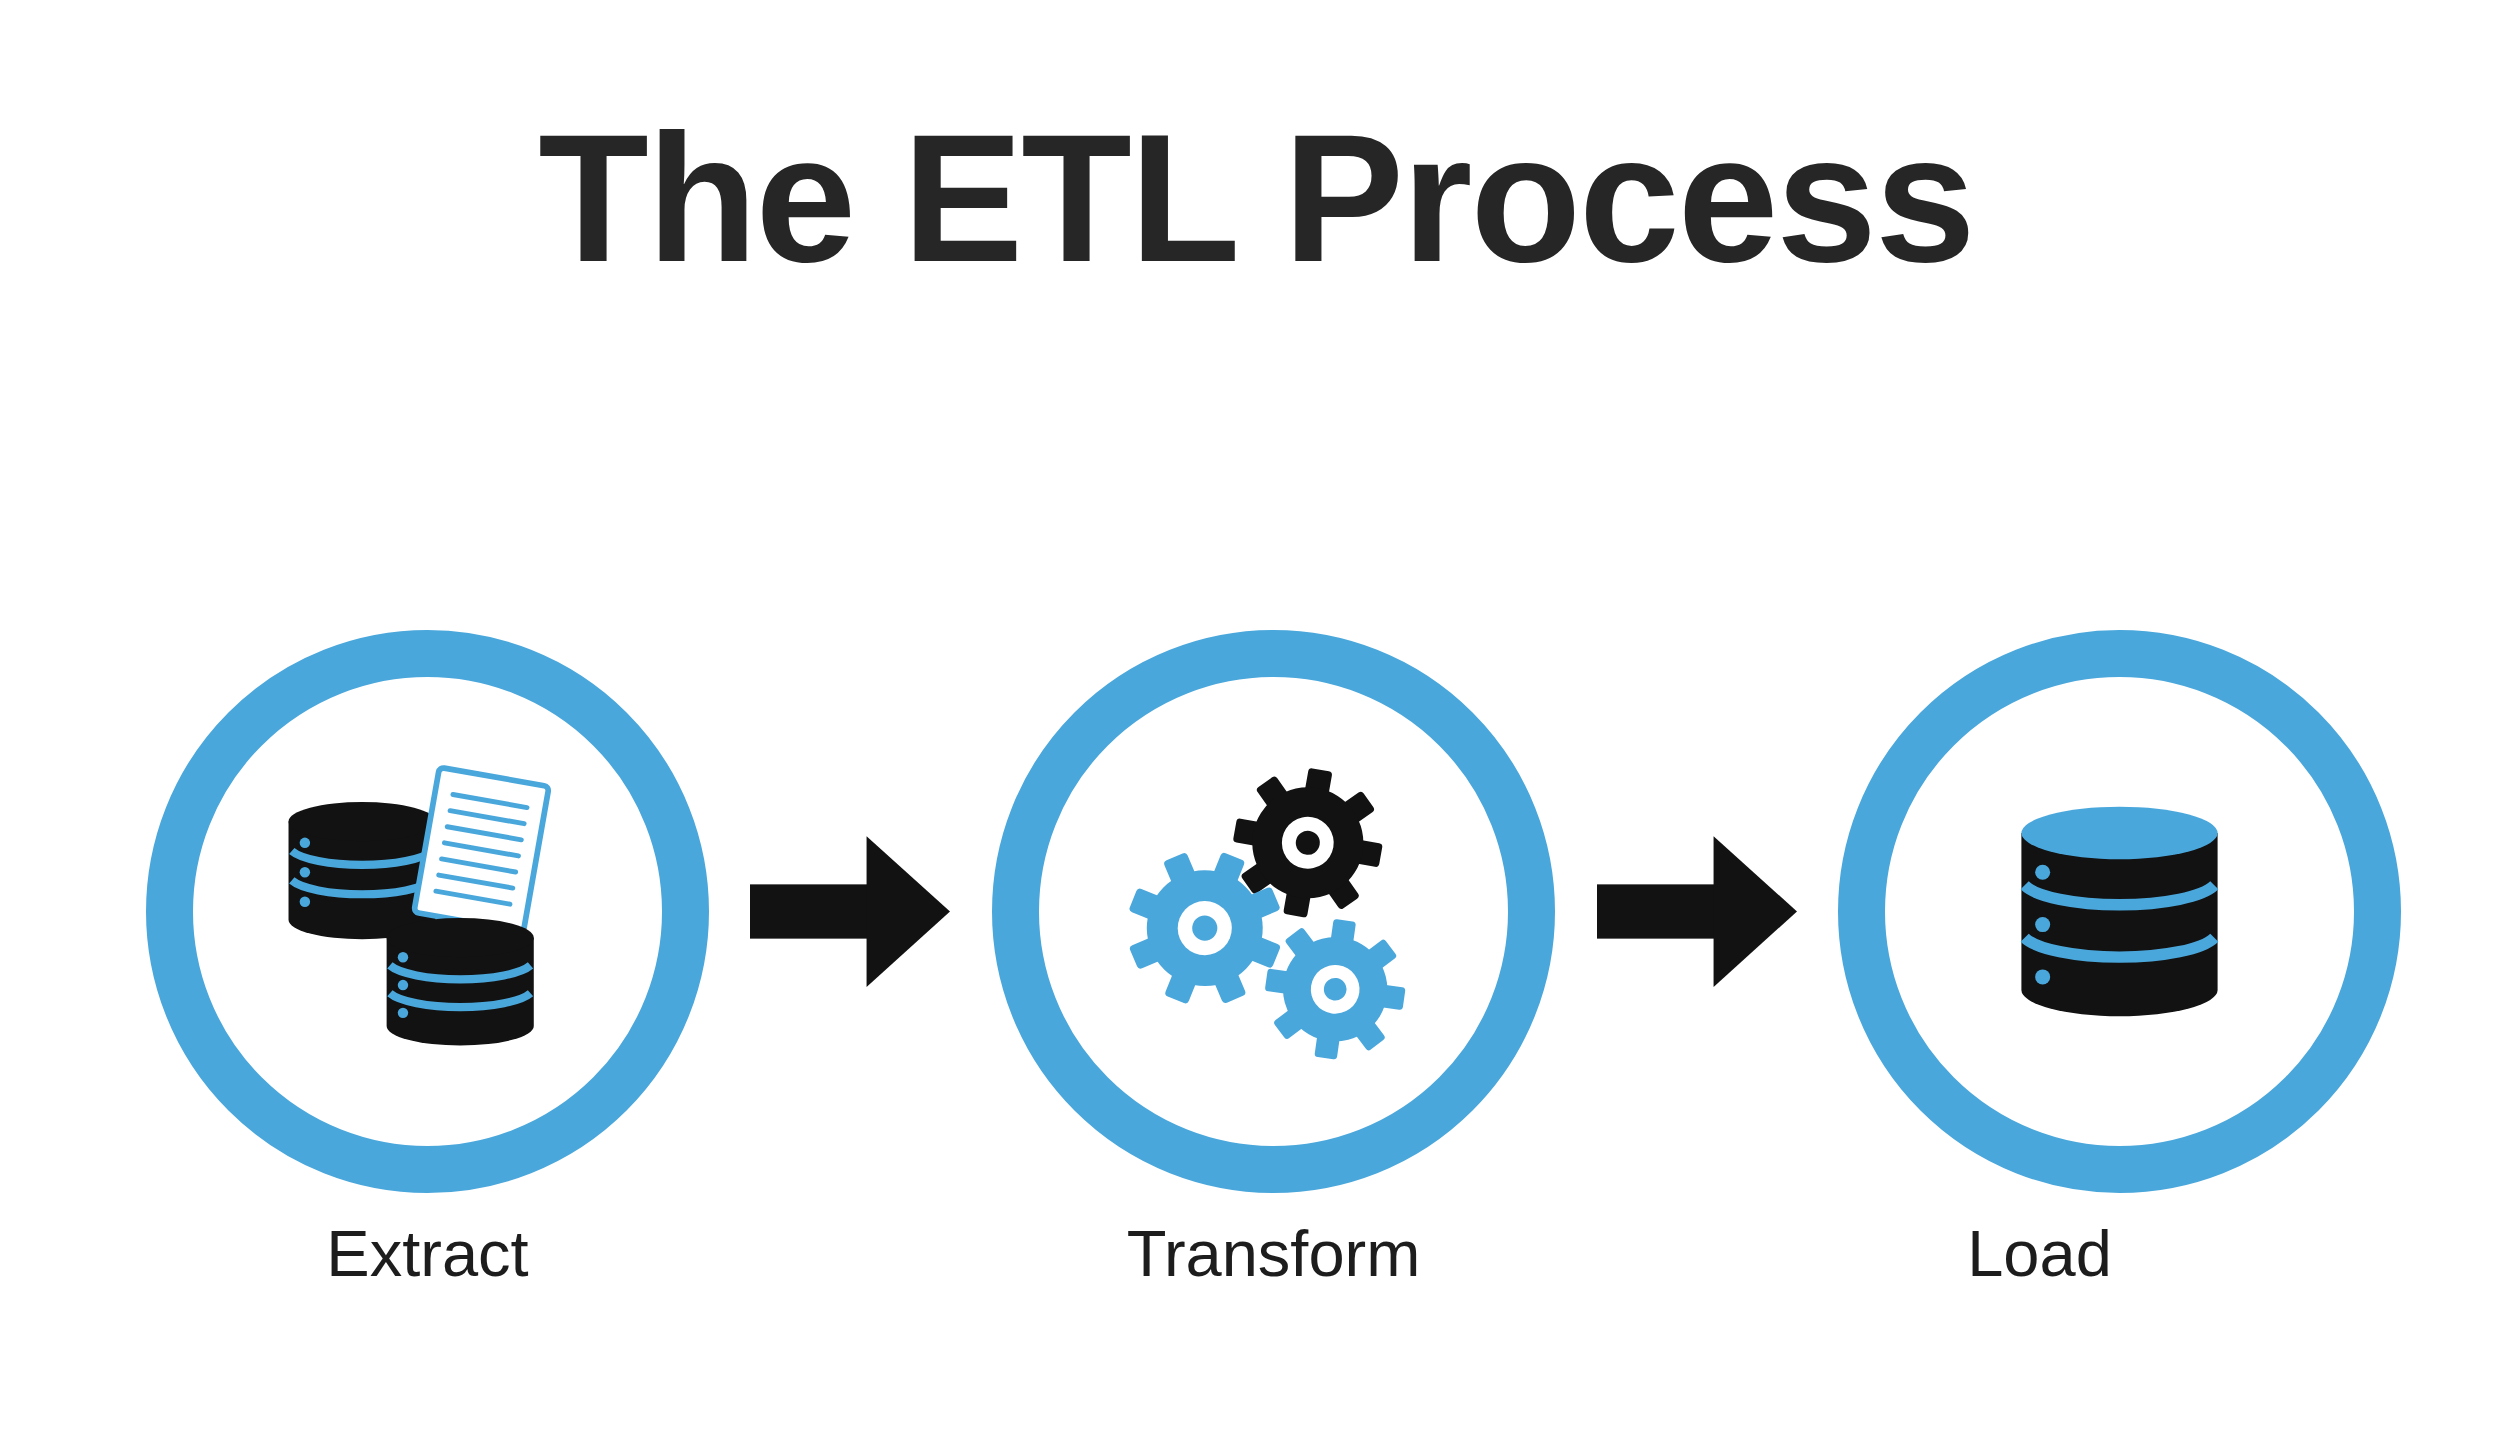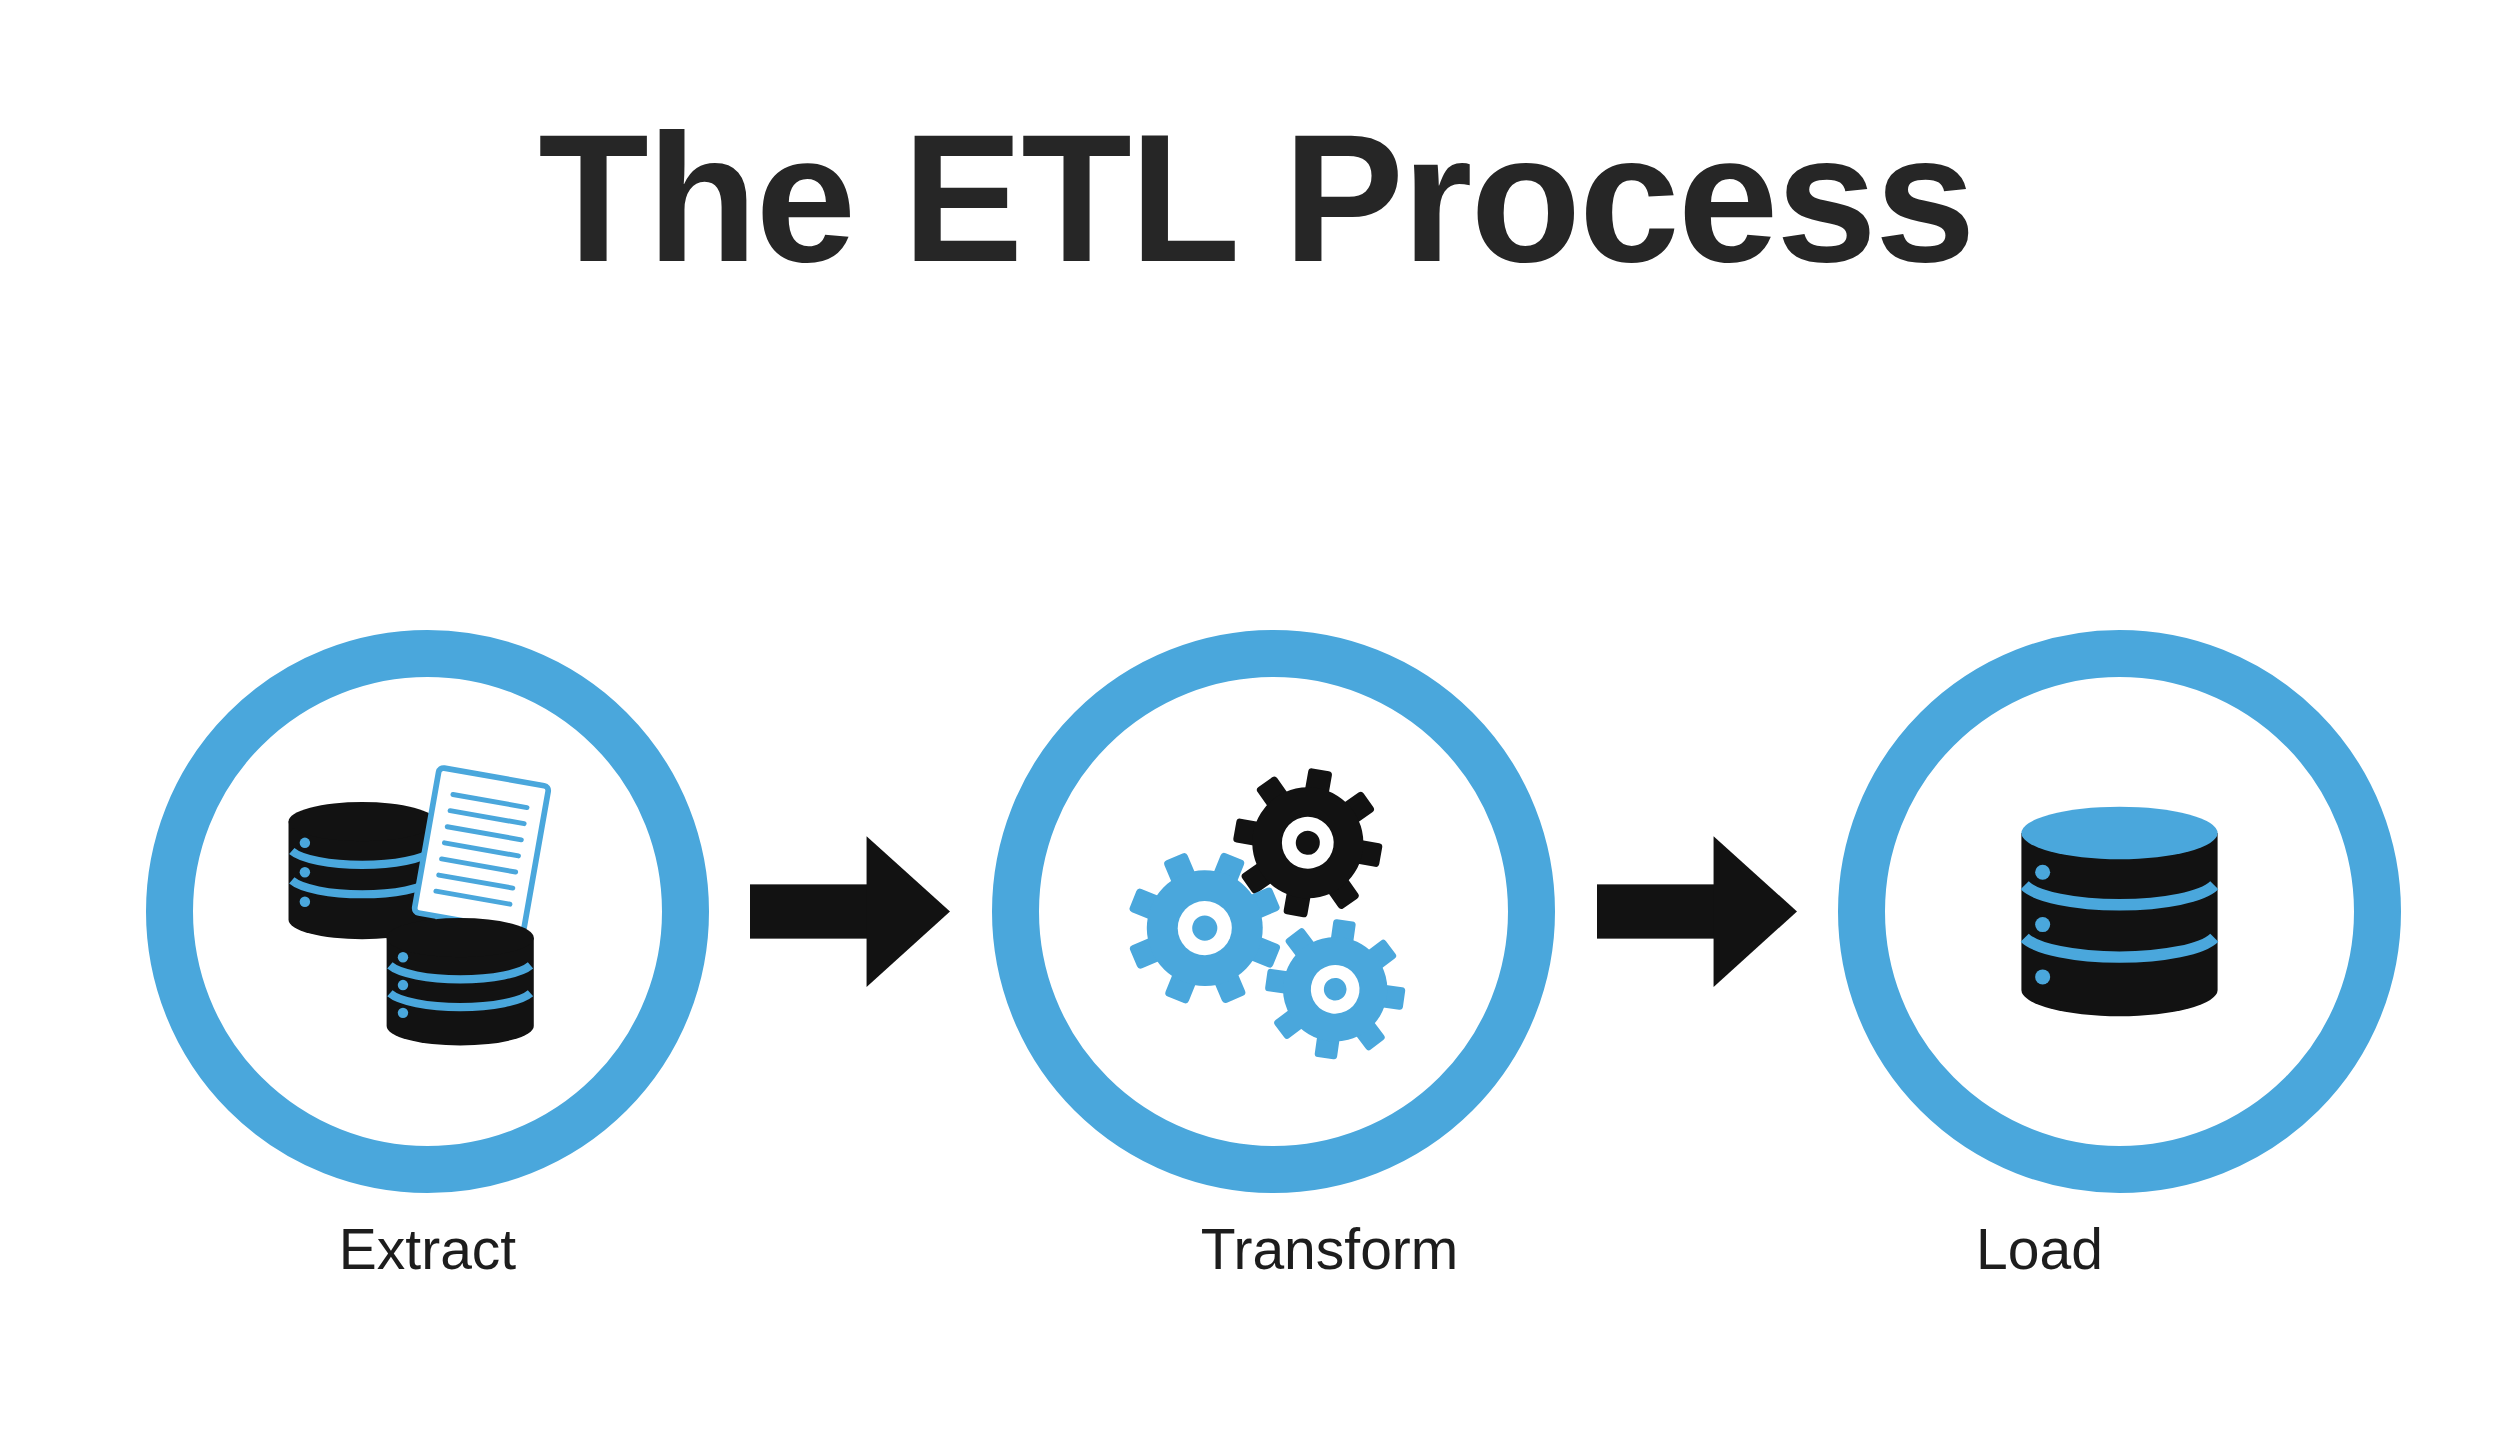--- a/index.html
+++ b/index.html
@@ -48,26 +48,26 @@
   }
   .stage-circle.extract  { left: 146px; }
   .stage-circle.transform{ left: 992px; }
   .stage-circle.load     { left: 1838px; }
   .stage-icon { display: block; }
   .stage-label {
     position: absolute;
     top: 1216px;
     width: 563px;
     text-align: center;
-    font-size: 57px;
+    font-size: 65px;
     font-weight: 400;
     color: var(--label-ink);
   }
   .stage-label.extract   { left: 146px; }
-  .stage-label.transform { left: 1048px; }
+  .stage-label.transform { left: 992px; }
   .stage-label.load      { left: 1758px; }
   .flow-arrow {
     position: absolute;
     top: 831px;
     width: 201px;
     height: 161px;
   }
   .flow-arrow.first  { left: 750px; }
   .flow-arrow.second { left: 1597px; }
   .hidden-defs { position: absolute; width: 0; height: 0; overflow: hidden; }

